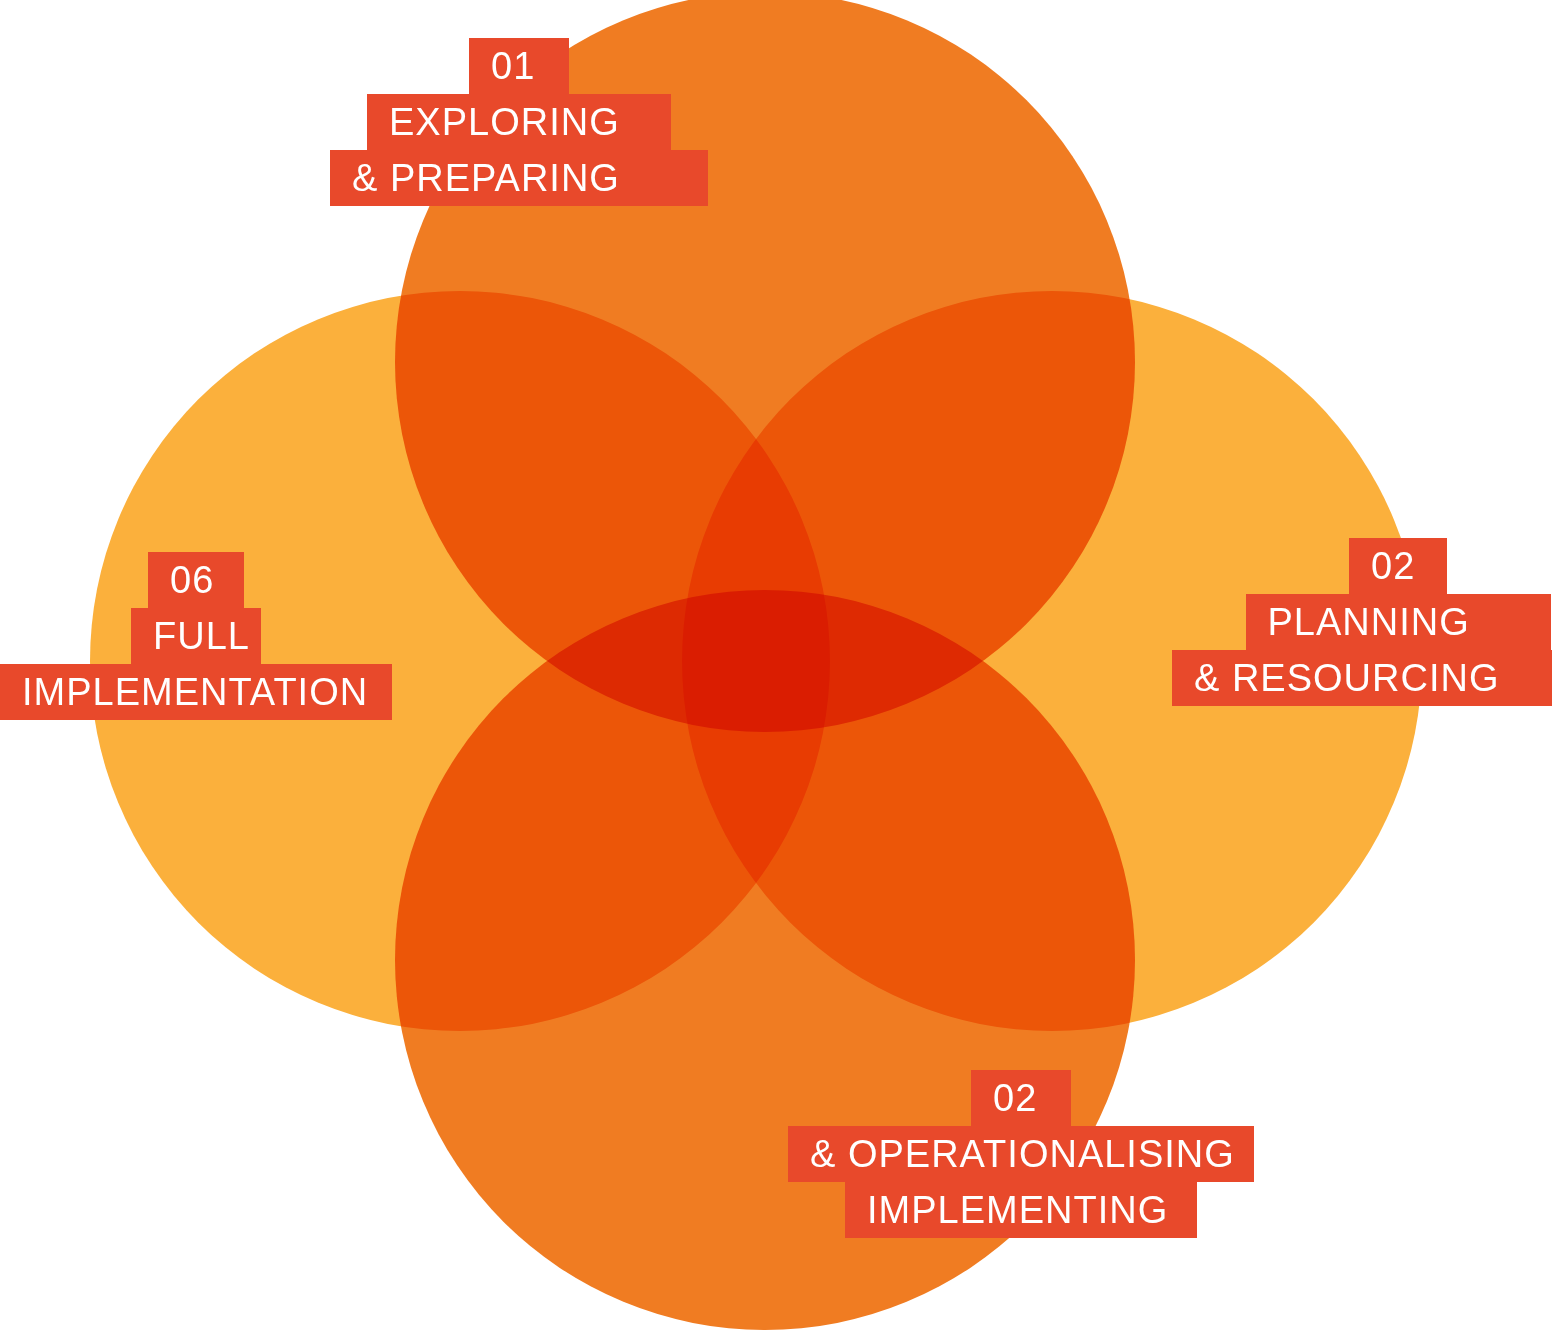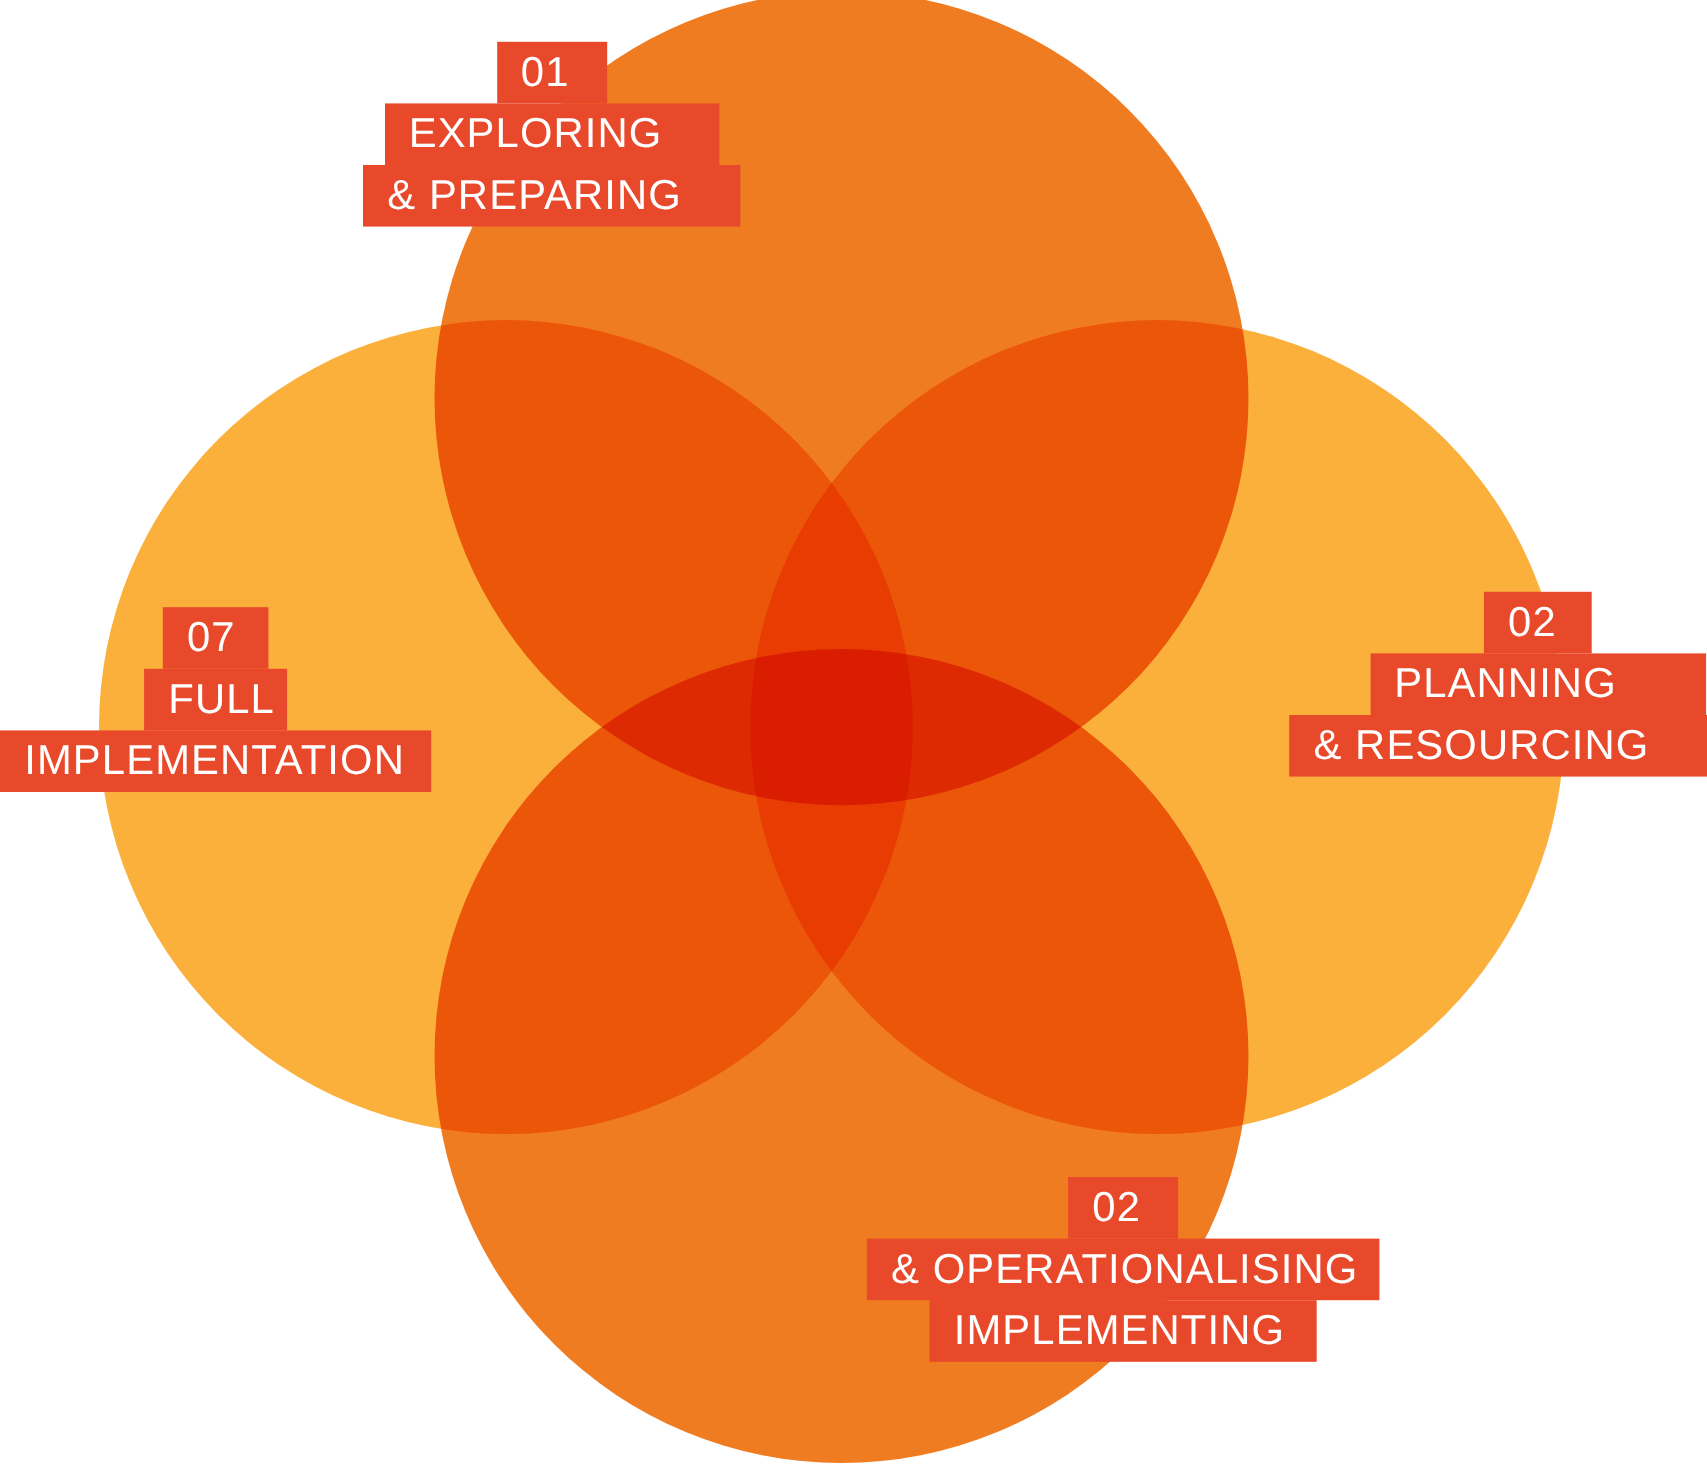--- a/index.html
+++ b/index.html
@@ -43,21 +43,21 @@
     font-size: 38px;
     letter-spacing: 1px;
     padding-left: 22px;
     box-sizing: border-box;
     white-space: nowrap;
   }
 
   #label-01 { left: 330px; top: 38px; }
   #label-01 .r1 { width: 100px; }
   #label-01 .r2 { width: 304px; }
-  #label-01 .r3 { width: 343px; }
+  #label-01 .r3 { width: 378px; }
 
   #label-02 { left: 1172px; top: 538px; }
   #label-02 .r1 { width: 98px; }
   #label-02 .r2 { width: 305px; }
   #label-02 .r3 { width: 452px; }
 
   #label-03 { left: 788px; top: 1070px; }
   #label-03 .r1 { width: 100px; }
   #label-03 .r2 { width: 352px; }
   #label-03 .r3 { width: 466px; }
@@ -91,18 +91,18 @@
     <div class="row r3">&amp; RESOURCING</div>
   </div>
 
   <div class="phase-label" id="label-03">
     <div class="row r1">02</div>
     <div class="row r3">&amp; OPERATIONALISING</div>
     <div class="row r2">IMPLEMENTING</div>
   </div>
 
   <div class="phase-label" id="label-04">
-    <div class="row r1">07</div>
+    <div class="row r1">06</div>
     <div class="row r2">FULL</div>
     <div class="row r3">IMPLEMENTATION</div>
   </div>
 
 </div>
 
 </body></html>

